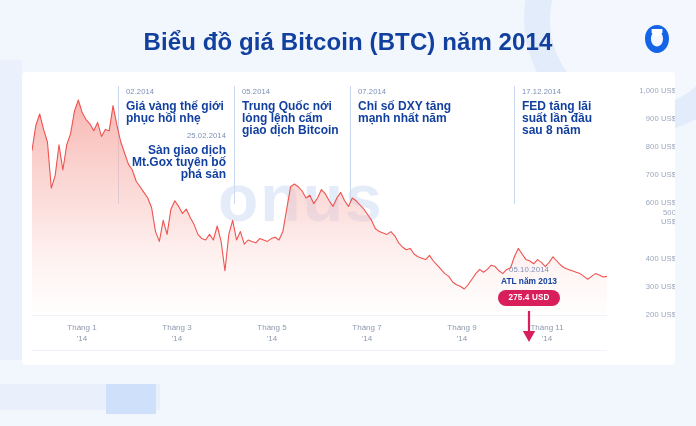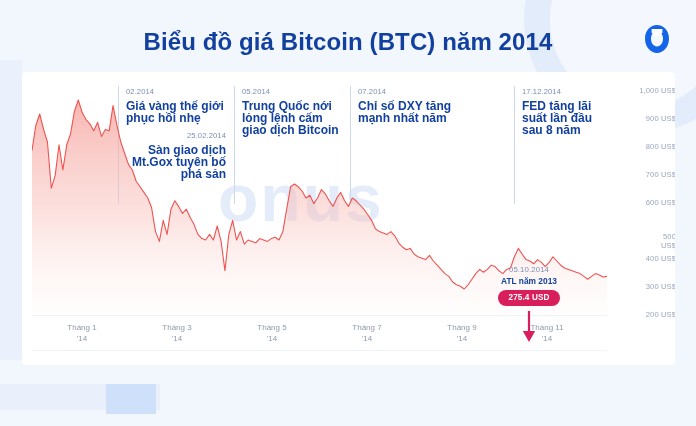--- a/index.html
+++ b/index.html
@@ -265,21 +265,21 @@
     </div>
 
     <div id="x-axis-line"></div>
 
     <div id="y-axis">
       <div class="y-tick" style="top:14px;">1,000 US$</div>
       <div class="y-tick" style="top:42px;">900 US$</div>
       <div class="y-tick" style="top:70px;">800 US$</div>
       <div class="y-tick" style="top:98px;">700 US$</div>
       <div class="y-tick" style="top:126px;">600 US$</div>
-      <div class="y-tick" style="top:160px;padding-left:32px;">500 US$</div>
+      <div class="y-tick" style="top:136px;padding-left:32px;">500 US$</div>
       <div class="y-tick" style="top:182px;">400 US$</div>
       <div class="y-tick" style="top:210px;">300 US$</div>
       <div class="y-tick" style="top:238px;">200 US$</div>
     </div>
 
     <div id="x-axis">
       <div class="x-tick" style="left:15px;">
         <span>Tháng 1</span><br>
         <span>'14</span>
       </div>

